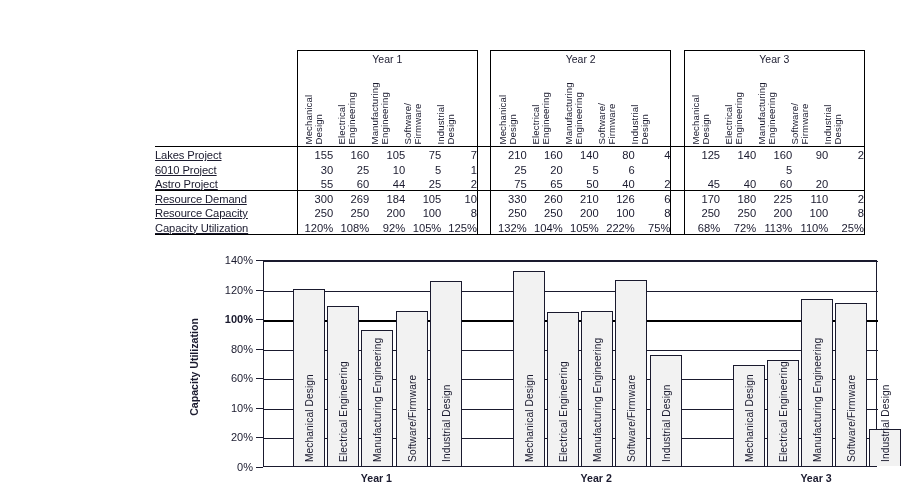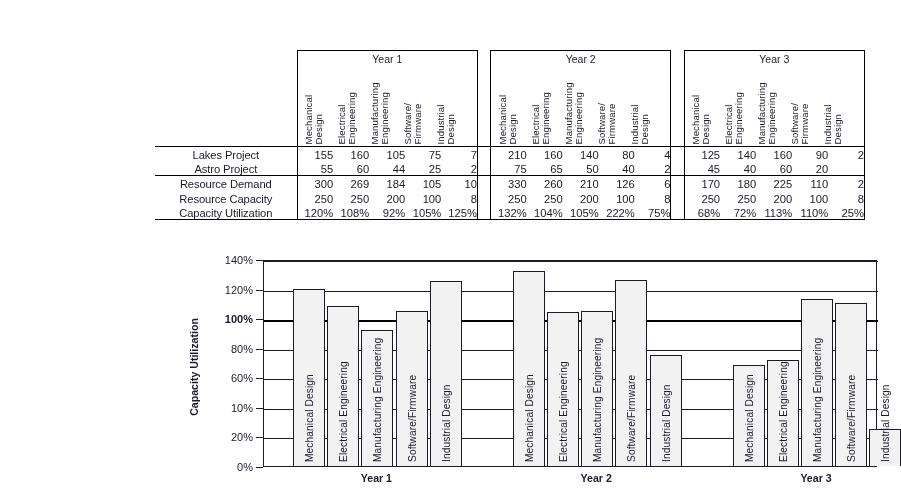--- a/index.html
+++ b/index.html
@@ -71,25 +71,26 @@
     font-size: 9.6px;
     line-height: 10.2px;
     letter-spacing: 0.1px;
     text-align: left;
   }
   .vhdr .rot span { display: block; }
 
   
   .brow td { height: 14.6px; font-size: 11.2px; }
   .rowlabel {
-    text-align: center;
+    text-align: left;
     padding-left: 3px;
     font-size: 11.2px;
     color: #1a1a2e;
     letter-spacing: -0.1px;
+    text-decoration: underline;
   }
   .numcell {
     text-align: right;
     padding-right: 4px;
     font-size: 11.2px;
     color: #1a1a2e;
   }
   .grp-l { border-left: 1.6px solid #000; }
   .grp-r { border-right: 1.6px solid #000; }
   .rule-top-thick td { border-top: 1.6px solid #000; }
@@ -327,20 +328,40 @@
             <td class="numcell">160</td>
             <td class="numcell">140</td>
             <td class="numcell">80</td>
             <td class="numcell grp-r">4</td>
             <td class="gapcell"></td>
             <td class="numcell grp-l">125</td>
             <td class="numcell">140</td>
             <td class="numcell">160</td>
             <td class="numcell">90</td>
             <td class="numcell grp-r">2</td>
+          </tr>
+          <tr class="brow">
+            <td class="rowlabel">6010 Project</td>
+            <td class="numcell grp-l">30</td>
+            <td class="numcell">25</td>
+            <td class="numcell">10</td>
+            <td class="numcell">5</td>
+            <td class="numcell grp-r">1</td>
+            <td class="gapcell"></td>
+            <td class="numcell grp-l">25</td>
+            <td class="numcell">20</td>
+            <td class="numcell">5</td>
+            <td class="numcell">6</td>
+            <td class="numcell grp-r"></td>
+            <td class="gapcell"></td>
+            <td class="numcell grp-l"></td>
+            <td class="numcell"></td>
+            <td class="numcell">5</td>
+            <td class="numcell"></td>
+            <td class="numcell grp-r"></td>
           </tr>
           <tr class="brow">
             <td class="rowlabel">Astro Project</td>
             <td class="numcell grp-l">55</td>
             <td class="numcell">60</td>
             <td class="numcell">44</td>
             <td class="numcell">25</td>
             <td class="numcell grp-r">2</td>
             <td class="gapcell"></td>
             <td class="numcell grp-l">75</td>

